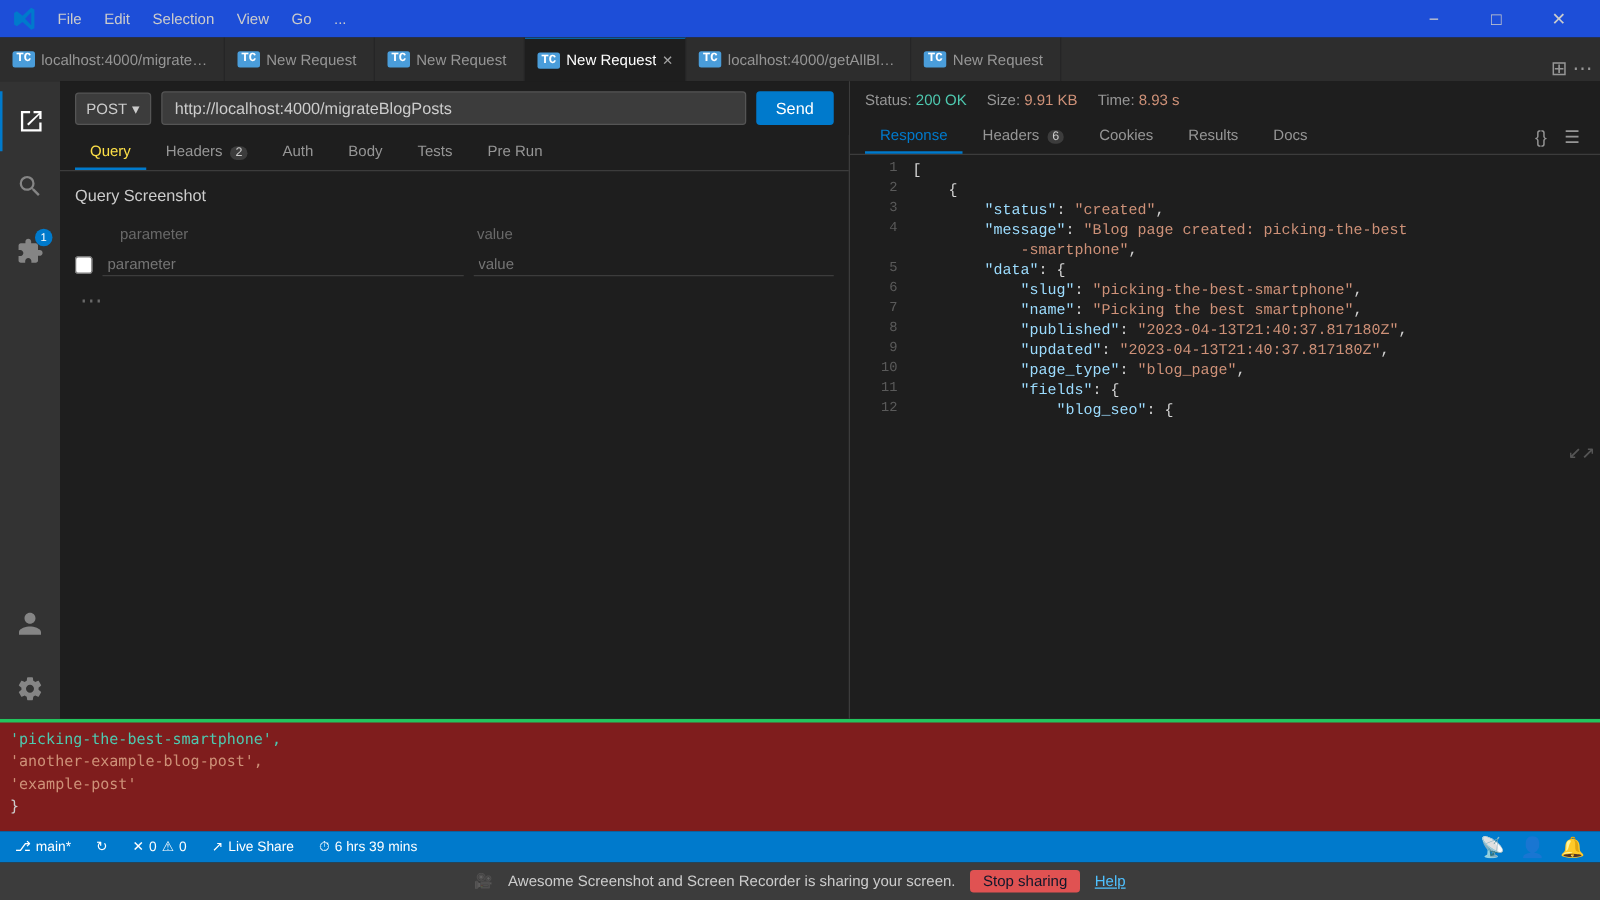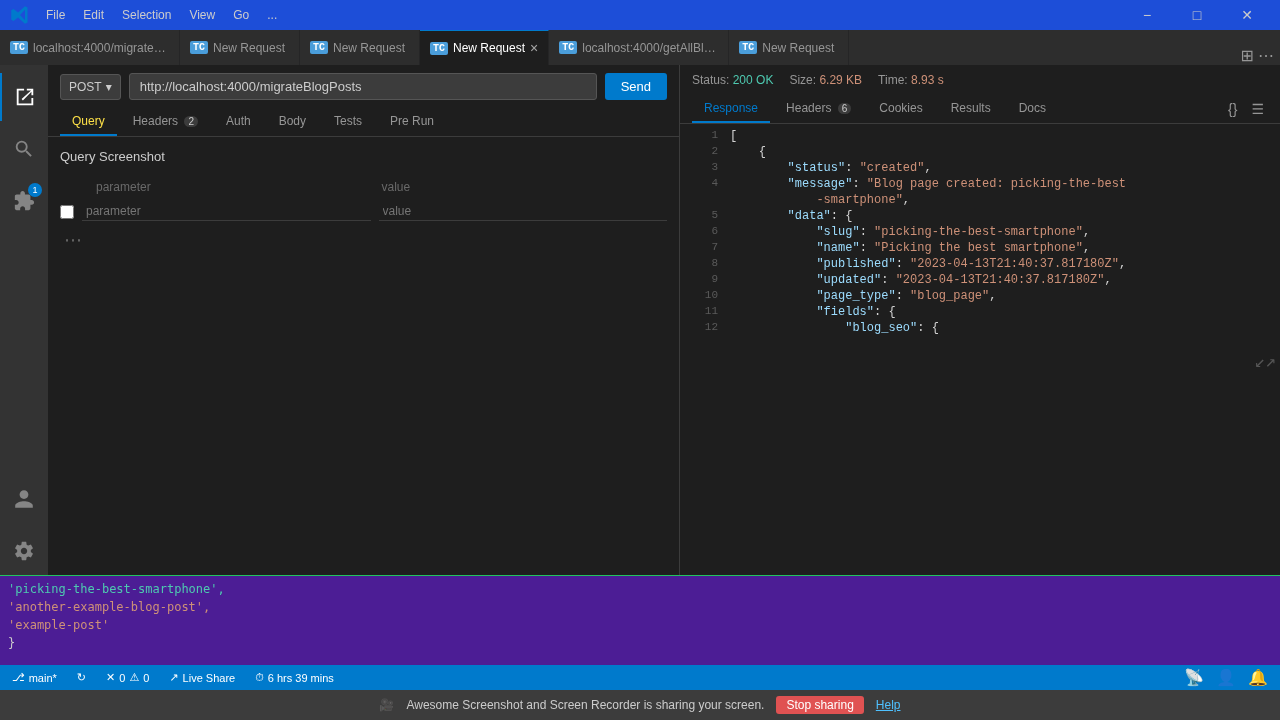--- a/index.html
+++ b/index.html
@@ -301,22 +301,22 @@
       gap: 12px;
       font-size: 11px;
       color: #ffffff;
     }
     .status-item { display: flex; align-items: center; gap: 4px; cursor: pointer; padding: 0 4px; }
     .status-right { margin-left: auto; display: flex; gap: 4px; align-items: center; }
 
     
     .terminal {
       height: 90px;
-      background: #4c1d95;
-      border-top: 1px solid #22c55e;
+      background: #7f1d1d;
+      border-top: 3px solid #22c55e;
       font-family: 'Consolas', monospace;
       font-size: 12px;
       padding: 4px 8px;
       overflow: hidden;
     }
     .term-line { color: #4ec9b0; line-height: 1.5; }
 
     
     .notification-bar {
       height: 30px;
@@ -324,21 +324,21 @@
       display: flex;
       align-items: center;
       justify-content: center;
       font-size: 12px;
       color: #cccccc;
       gap: 12px;
     }
     .notification-icon { color: #ffcc00; }
     .stop-btn {
       background: #e05252;
-      color: #ffffff;
+      color: #0f172a;
       border: none;
       padding: 2px 10px;
       border-radius: 3px;
       cursor: pointer;
       font-size: 12px;
     }
     .notif-link { color: #4fc1ff; cursor: pointer; text-decoration: underline; }
   </style>
 </head>
 <body>
@@ -482,21 +482,21 @@
 
   <div class="response-panel">
 
     <div class="resp-status">
       <span>
         <span class="status-label">Status: </span>
         <span class="status-ok">200 OK</span>
       </span>
       <span>
         <span class="status-label">Size: </span>
-        <span class="status-value">6.29 KB</span>
+        <span class="status-value">9.91 KB</span>
       </span>
       <span>
         <span class="status-label">Time: </span>
         <span class="status-value">8.93 s</span>
       </span>
     </div>
 
     <div class="resp-tabs">
       <div class="resp-tab active">
         <span>Response</span>

